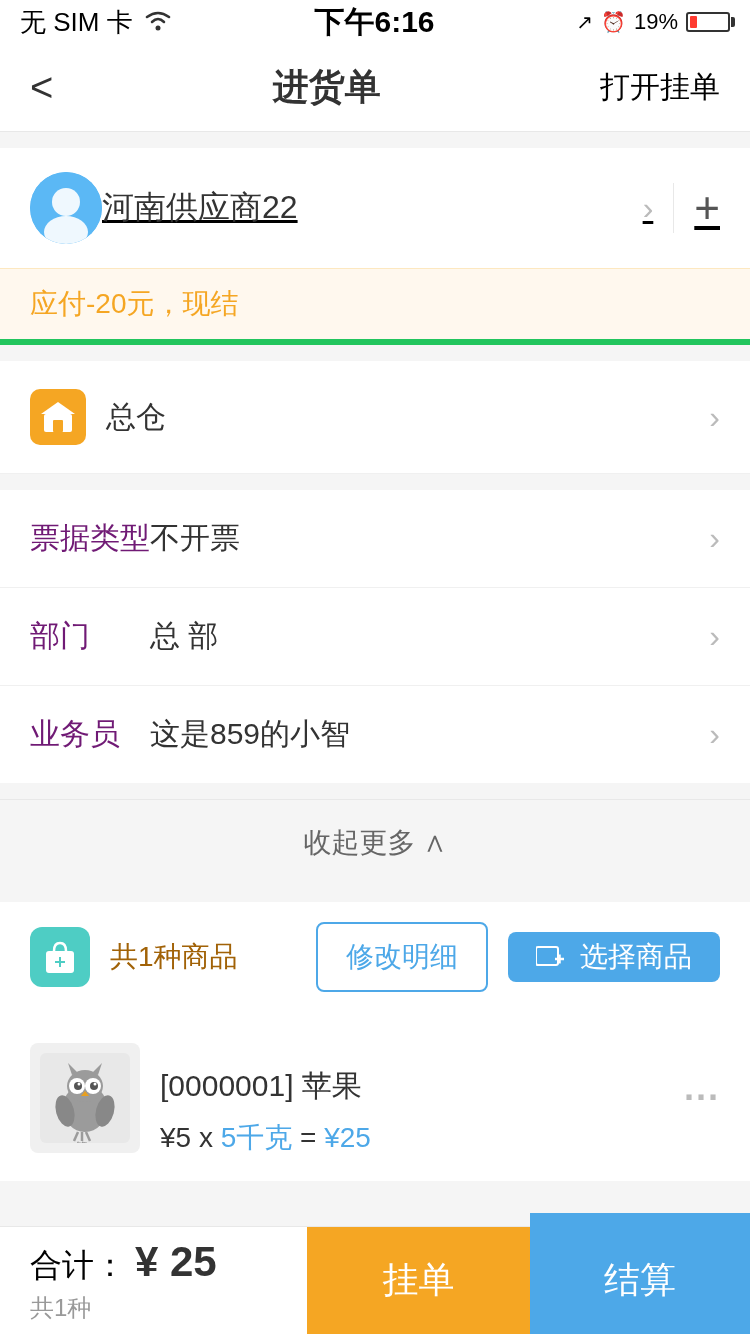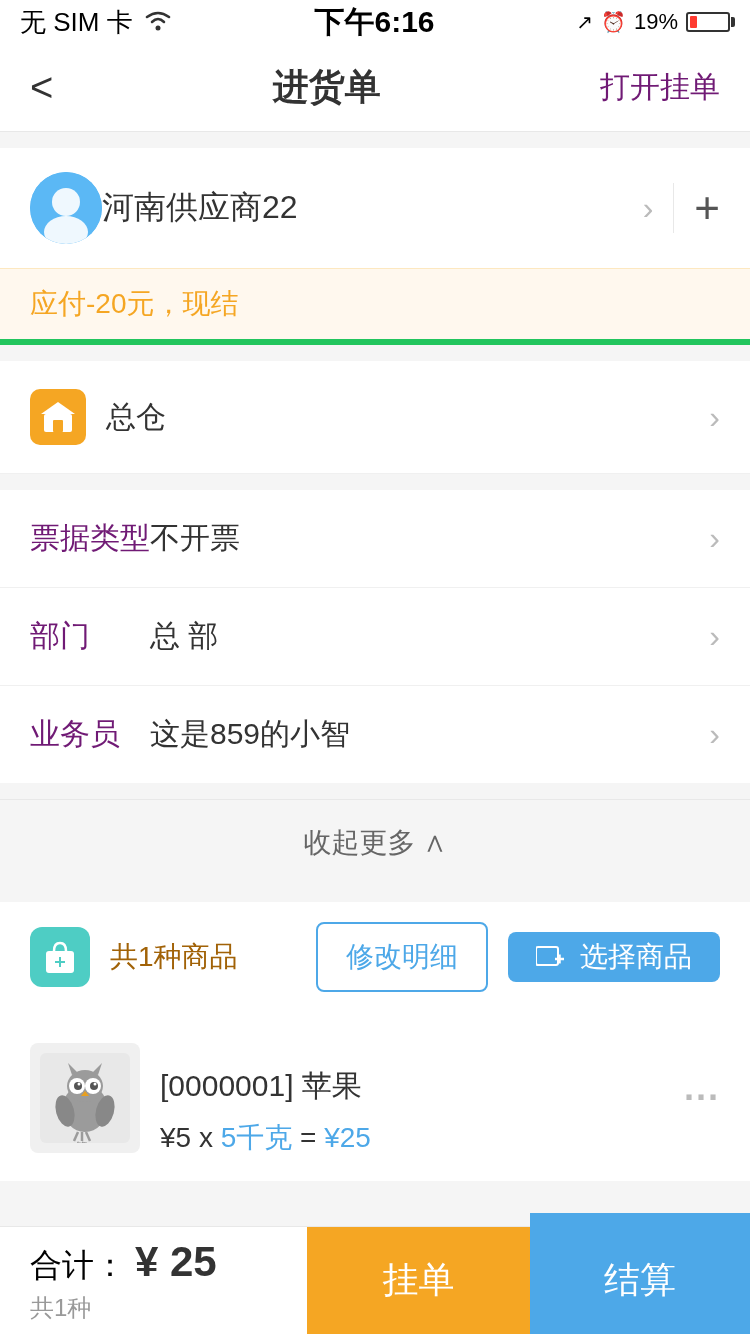--- a/index.html
+++ b/index.html
@@ -43,35 +43,36 @@
       height: 88px;
       background: #fff;
       display: flex;
       align-items: center;
       justify-content: space-between;
       padding: 0 30px;
       border-bottom: 1px solid #e8e8e8;
     }
     .nav-back { font-size: 40px; color: #333; cursor: pointer; }
     .nav-title { font-size: 36px; font-weight: 600; color: #333; }
-    .nav-action { font-size: 30px; color: #701a75; }
+    .nav-action { font-size: 30px; color: #000000; }
 
     
     .section {
       background: #fff;
       margin-bottom: 16px;
     }
 
     
     .supplier-row {
       background: #fff;
       display: flex;
       align-items: center;
       padding: 24px 30px;
       border-bottom: none;
+      text-decoration: underline;
     }
     .supplier-avatar-inner {
       width: 72px; height: 72px; border-radius: 50%; background: #5bb8f5;
       display: flex; align-items: center; justify-content: center;
       overflow: hidden;
     }
     .supplier-name { flex: 1; font-size: 32px; color: #333; }
     .chevron { color: #bbb; font-size: 32px; }
     .divider-vertical { width: 1px; height: 50px; background: #e8e8e8; margin: 0 20px; }
     .add-btn { font-size: 44px; color: #555; font-weight: 300; }

